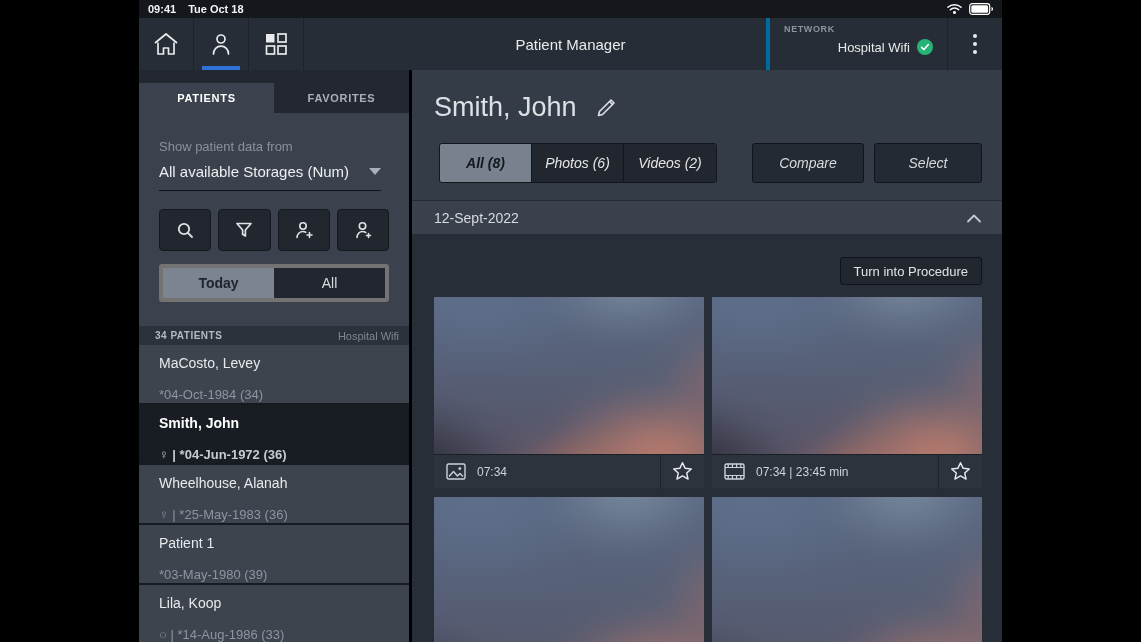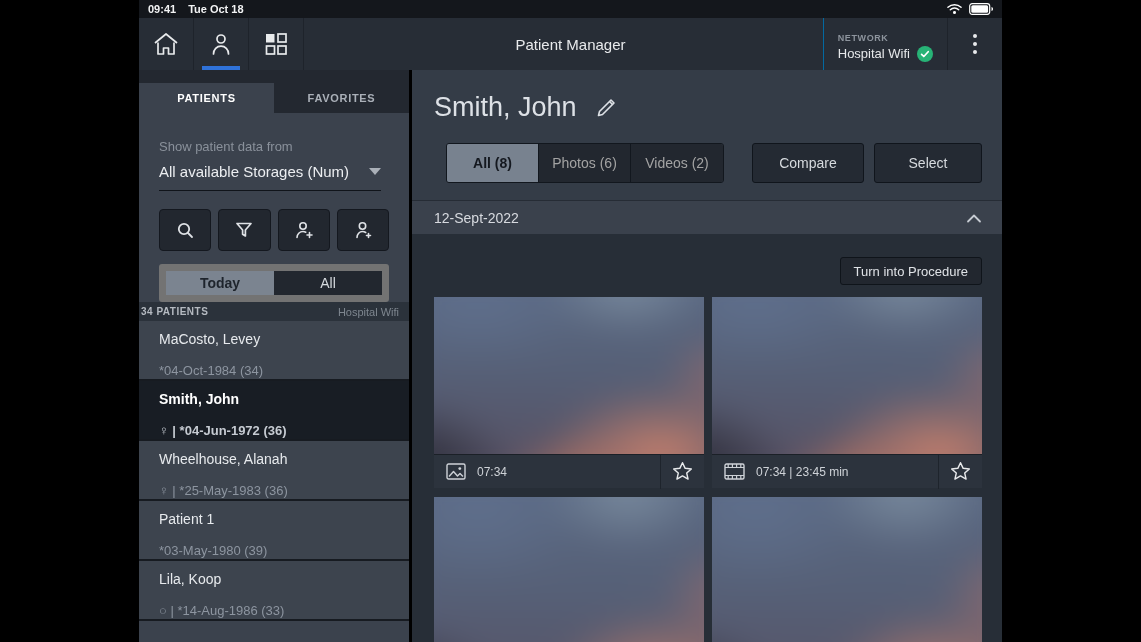--- a/index.html
+++ b/index.html
@@ -11,21 +11,21 @@
   .statusbar{height:18px;background:#14171c;display:flex;align-items:center;justify-content:space-between;padding:0 9px;flex:0 0 auto;}
   .statusbar .left{display:flex;align-items:center;gap:12px;color:#f2f3f4;font-size:11px;font-weight:bold;}
   .statusbar .right{display:flex;align-items:center;gap:7px;}
 
   
   .navbar{height:52px;background:#272d36;display:flex;align-items:stretch;position:relative;flex:0 0 auto;}
   .nav-cell{width:55px;display:flex;align-items:center;justify-content:center;border-right:1px solid #1e232b;position:relative;cursor:pointer;}
   .nav-cell.active::after{content:"";position:absolute;left:8px;right:8px;bottom:0;height:4px;background:#2f72d9;}
   .nav-title{position:absolute;left:0;right:0;top:0;bottom:0;display:flex;align-items:center;justify-content:center;color:#e8eaec;font-size:15px;pointer-events:none;}
   .nav-right{margin-left:auto;display:flex;align-items:stretch;}
-  .network{border-left:1px solid #0369a1;padding:6px 14px 0 14px;display:flex;flex-direction:column;justify-content:center;gap:3px;min-width:102px;}
+  .network{border-left:4px solid #0369a1;padding:6px 14px 0 14px;display:flex;flex-direction:row;justify-content:center;gap:3px;min-width:102px;}
   .network .lbl{font-size:9px;font-weight:bold;letter-spacing:.6px;color:#8d949d;}
   .network .val{display:flex;align-items:center;gap:7px;color:#e6e8ea;font-size:13px;}
   .kebab-cell{border-left:1px solid #1e232b;width:55px;display:flex;align-items:center;justify-content:center;cursor:pointer;}
 
   
   .split{flex:1;display:flex;min-height:0;}
   .sidebar{width:270px;background:#3b424d;display:flex;flex-direction:column;flex:0 0 auto;}
   .gap{width:3px;background:#000;flex:0 0 auto;}
   .content{flex:1;background:#343c47;display:flex;flex-direction:column;min-width:0;}
 
@@ -33,41 +33,41 @@
   .side-tabs{height:43px;background:#232830;display:flex;align-items:flex-end;flex:0 0 auto;}
   .side-tab{flex:1;height:30px;display:flex;align-items:center;justify-content:center;font-size:11px;font-weight:bold;letter-spacing:.7px;color:#aab0b8;cursor:pointer;}
   .side-tab.active{background:#3b424d;color:#fff;}
   .storage{padding:26px 28px 0 20px;}
   .storage .lbl{color:#8a919b;font-size:13px;}
   .storage .sel{display:flex;align-items:center;justify-content:space-between;margin-top:9px;padding-bottom:10px;border-bottom:1px solid #10141a;cursor:pointer;}
   .storage .sel .txt{color:#eceef1;font-size:15px;}
   .caret-down{width:0;height:0;border-left:6px solid transparent;border-right:6px solid transparent;border-top:7px solid #aab0b8;}
   .tool-row{display:flex;gap:7px;padding:18px 20px 0 20px;}
   .tool-btn{flex:1;height:42px;background:#22272f;border:1px solid #14181f;border-radius:4px;display:flex;align-items:center;justify-content:center;cursor:pointer;}
-  .seg-toggle{display:flex;margin:13px 20px 0 20px;border:7px solid #737373;border-radius:3px;overflow:hidden;height:38px;}
+  .seg-toggle{display:flex;margin:13px 20px 0 20px;border:4px solid #737373;border-radius:3px;overflow:hidden;height:38px;}
   .seg-toggle .seg{flex:1;display:flex;align-items:center;justify-content:center;font-size:14px;cursor:pointer;}
   .seg-toggle .seg.on{background:#7b8490;color:#1e242c;font-weight:bold;}
   .seg-toggle .seg.off{background:#22272f;color:#d6dade;}
-  .count-bar{height:19px;background:#2b323b;display:flex;align-items:center;justify-content:space-between;padding:0 10px 0 2px;flex:0 0 auto;}
+  .count-bar{margin-top:24px;height:19px;background:#2b323b;display:flex;align-items:center;justify-content:space-between;padding:0 10px 0 16px;flex:0 0 auto;}
   .count-bar .c{font-size:10px;font-weight:bold;letter-spacing:.5px;color:#b5bac1;}
   .count-bar .w{font-size:11px;color:#7e868f;}
   .plist{flex:1;overflow:hidden;display:flex;flex-direction:column;}
   .prow{height:60px;flex:0 0 auto;background:#3d444e;border-bottom:2px solid #171b21;padding:10px 20px 0 20px;cursor:pointer;}
   .prow .nm{font-size:14px;color:#e7eaed;}
   .prow .dt{font-size:13px;color:#8d95a0;margin-top:16px;}
   .prow.selected{background:#181d24;}
   .prow.selected .nm{font-weight:bold;color:#fff;}
   .prow.selected .dt{color:#c6cbd2;font-weight:bold;}
 
   
   .title-row{display:flex;align-items:center;gap:17px;padding:22px 20px 0 22px;}
   .title-row .t{font-size:27px;font-weight:300;color:#dde1e6;}
-  .ctrl-row{display:flex;padding:20px 20px 0 34px;}
+  .ctrl-row{display:flex;padding:20px 20px 0 27px;font-style:italic;}
   .media-tabs{display:flex;border:1px solid #12171e;border-radius:3px;overflow:hidden;height:40px;}
-  .mtab{width:92px;display:flex;align-items:center;justify-content:center;font-size:14px;background:#22272f;color:#a3a3a3;border-right:1px solid #12171e;cursor:pointer;}
+  .mtab{width:92px;display:flex;align-items:center;justify-content:center;font-size:14px;background:#22272f;color:#e5e5e5;border-right:1px solid #12171e;cursor:pointer;}
   .mtab:last-child{border-right:none;}
   .mtab.active{background:#78828f;color:#14181f;font-weight:bold;}
   .ctrl-btns{margin-left:auto;display:flex;gap:10px;}
   .cbtn{height:40px;background:#242a33;border:1px solid #10151c;border-radius:3px;color:#d6dade;font-size:14px;display:flex;align-items:center;justify-content:center;cursor:pointer;}
   .cbtn.compare{width:112px;}
   .cbtn.select{width:108px;}
   .date-bar{margin-top:17px;height:34px;background:#3a414c;border-top:1px solid #262c35;display:flex;align-items:center;justify-content:space-between;padding:0 20px 0 22px;cursor:pointer;flex:0 0 auto;}
   .date-bar .d{font-size:14px;color:#d7dadf;}
   .section{flex:1;background:#272e37;padding:0 20px 0 22px;display:flex;flex-direction:column;min-height:0;}
   .proc-row{display:flex;justify-content:flex-end;padding-top:23px;}

